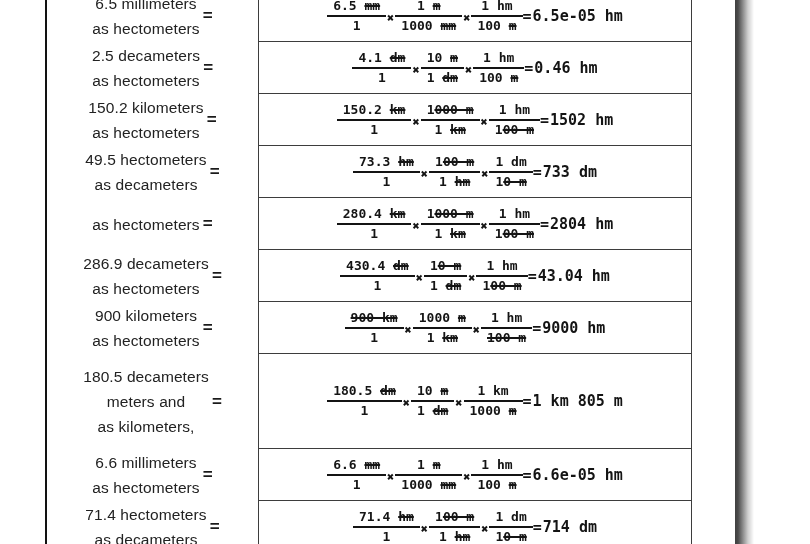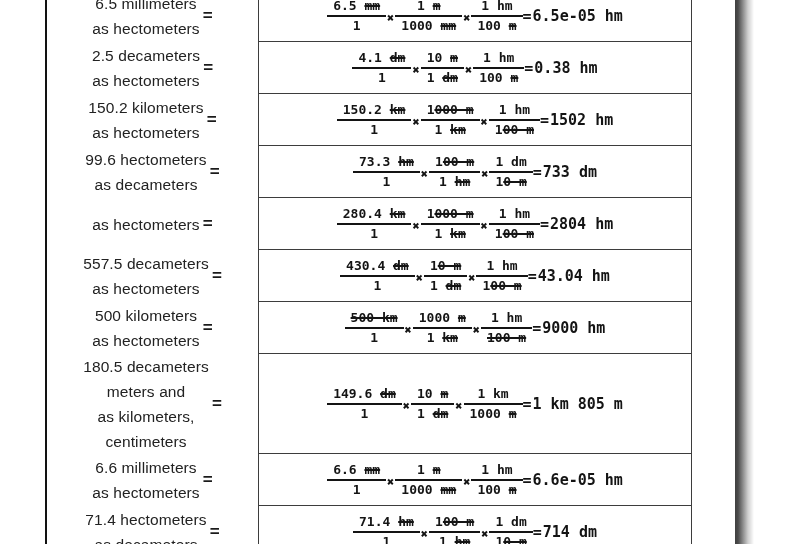--- a/index.html
+++ b/index.html
@@ -107,21 +107,21 @@
           <span class="times">✖</span>
           <span class="frac">
             <span class="num"><span>10 </span><span class="struck">m</span></span>
             <span class="den"><span>1 </span><span class="struck">dm</span></span>
           </span>
           <span class="times">✖</span>
           <span class="frac">
             <span class="num"><span>1 hm</span></span>
             <span class="den"><span>100 </span><span class="struck">m</span></span>
           </span>
-          <span class="result"><span class="req">=</span><span>0.38 hm</span></span>
+          <span class="result"><span class="req">=</span><span>0.46 hm</span></span>
         </div>
       </div>
     </div>
     <div class="row">
       <div class="problem">
         <div class="problem-text">
           <div>150.2 kilometers</div>
           <div>as hectometers</div>
         </div>
         <span class="eq-left">=</span>
@@ -142,21 +142,21 @@
             <span class="num"><span>1 hm</span></span>
             <span class="den"><span>1</span><span class="struck">00 m</span></span>
           </span>
           <span class="result"><span class="req">=</span><span>1502 hm</span></span>
         </div>
       </div>
     </div>
     <div class="row">
       <div class="problem">
         <div class="problem-text">
-          <div>99.6 hectometers</div>
+          <div>49.5 hectometers</div>
           <div>as decameters</div>
         </div>
         <span class="eq-left">=</span>
       </div>
       <div class="work">
         <div class="equation">
           <span class="frac">
             <span class="num"><span>73.3 </span><span class="struck">hm</span></span>
             <span class="den"><span>1</span></span>
           </span>
@@ -197,21 +197,21 @@
             <span class="num"><span>1 hm</span></span>
             <span class="den"><span>1</span><span class="struck">00 m</span></span>
           </span>
           <span class="result"><span class="req">=</span><span>2804 hm</span></span>
         </div>
       </div>
     </div>
     <div class="row">
       <div class="problem">
         <div class="problem-text">
-          <div>557.5 decameters</div>
+          <div>286.9 decameters</div>
           <div>as hectometers</div>
         </div>
         <span class="eq-left">=</span>
       </div>
       <div class="work">
         <div class="equation">
           <span class="frac">
             <span class="num"><span>430.4 </span><span class="struck">dm</span></span>
             <span class="den"><span>1</span></span>
           </span>
@@ -225,29 +225,29 @@
             <span class="num"><span>1 hm</span></span>
             <span class="den"><span>1</span><span class="struck">00 m</span></span>
           </span>
           <span class="result"><span class="req">=</span><span>43.04 hm</span></span>
         </div>
       </div>
     </div>
     <div class="row">
       <div class="problem">
         <div class="problem-text">
-          <div>500 kilometers</div>
-          <div>as hectometers</div>
-        </div>
-        <span class="eq-left">=</span>
-      </div>
-      <div class="work">
-        <div class="equation">
-          <span class="frac">
-            <span class="num"><span class="struck">500 km</span></span>
+          <div>900 kilometers</div>
+          <div>as hectometers</div>
+        </div>
+        <span class="eq-left">=</span>
+      </div>
+      <div class="work">
+        <div class="equation">
+          <span class="frac">
+            <span class="num"><span class="struck">900 km</span></span>
             <span class="den"><span>1</span></span>
           </span>
           <span class="times">✖</span>
           <span class="frac">
             <span class="num"><span>1000 </span><span class="struck">m</span></span>
             <span class="den"><span>1 </span><span class="struck">km</span></span>
           </span>
           <span class="times">✖</span>
           <span class="frac">
             <span class="num"><span>1 hm</span></span>
@@ -256,28 +256,27 @@
           <span class="result"><span class="req">=</span><span>9000 hm</span></span>
         </div>
       </div>
     </div>
     <div class="row tall">
       <div class="problem">
         <div class="problem-text">
           <div>180.5 decameters</div>
           <div>meters and</div>
           <div>as kilometers,</div>
-          <div>centimeters</div>
-        </div>
-        <span class="eq-left">=</span>
-      </div>
-      <div class="work">
-        <div class="equation">
-          <span class="frac">
-            <span class="num"><span>149.6 </span><span class="struck">dm</span></span>
+        </div>
+        <span class="eq-left">=</span>
+      </div>
+      <div class="work">
+        <div class="equation">
+          <span class="frac">
+            <span class="num"><span>180.5 </span><span class="struck">dm</span></span>
             <span class="den"><span>1</span></span>
           </span>
           <span class="times">✖</span>
           <span class="frac">
             <span class="num"><span>10 </span><span class="struck">m</span></span>
             <span class="den"><span>1 </span><span class="struck">dm</span></span>
           </span>
           <span class="times">✖</span>
           <span class="frac">
             <span class="num"><span>1 km</span></span>

